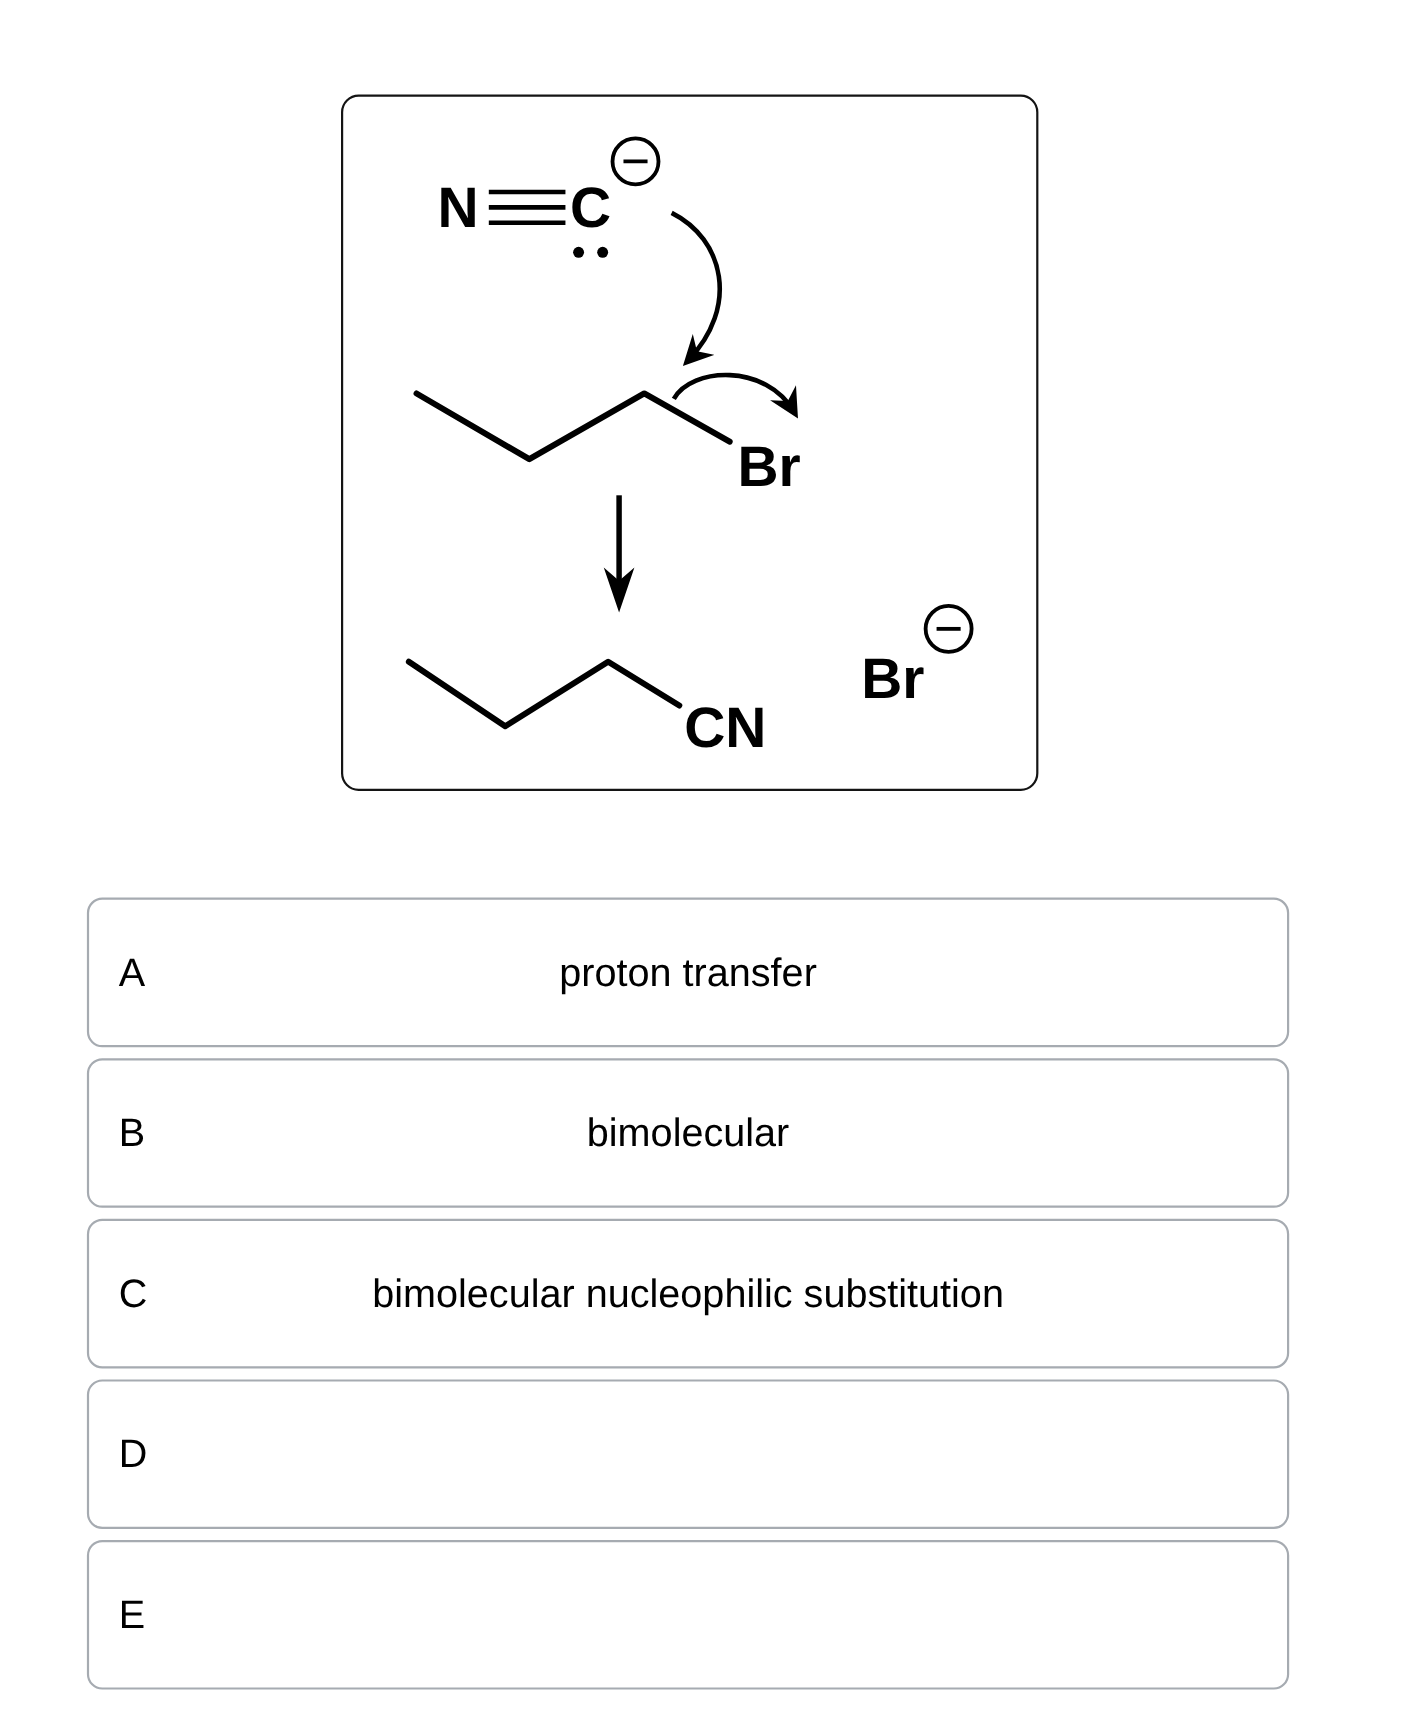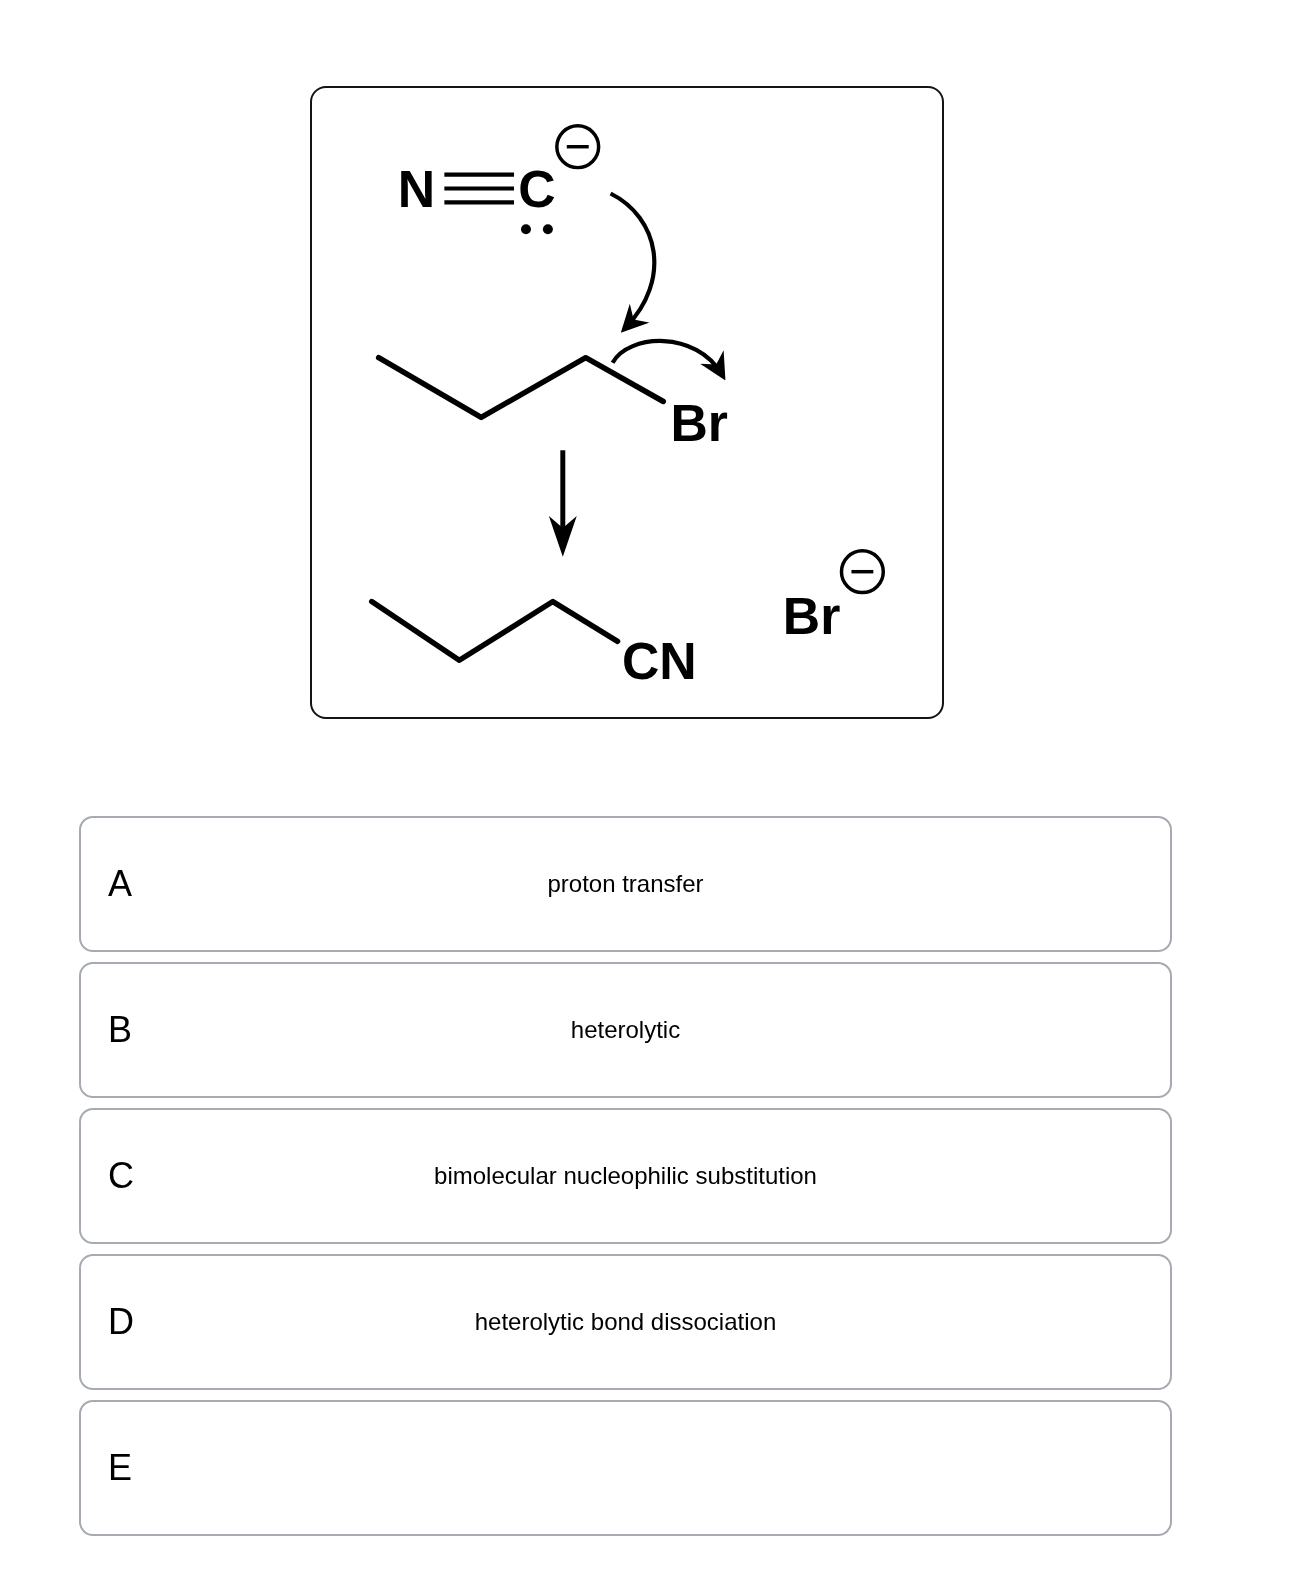--- a/index.html
+++ b/index.html
@@ -20,21 +20,21 @@
   .option-card {
     position:absolute; left:79px; width:1093px; height:136px;
     background:#ffffff; border:2px solid #a6abb1; border-radius:14px;
     box-sizing:border-box; display:flex; align-items:center; cursor:pointer;
   }
   .option-letter {
     position:absolute; left:27px; top:50%; transform:translateY(-50%);
     font-size:36px; color:#000000; line-height:1;
   }
   .option-text {
-    width:100%; text-align:center; font-size:24px; color:#000000; line-height:1.2;
+    width:100%; text-align:center; font-size:36px; color:#000000; line-height:1.2;
   }
 </style>
 </head>
 <body>
 
 <div class="page">
 
   <div class="diagram-box">
     <svg viewBox="0 0 633 632" xmlns="http://www.w3.org/2000/svg">
       <defs>
@@ -82,30 +82,29 @@
     </svg>
   </div>
 
   <div class="option-card" style="top:816px">
     <span class="option-letter">A</span>
     <span class="option-text">proton transfer</span>
   </div>
 
   <div class="option-card" style="top:962px">
     <span class="option-letter">B</span>
-    <span class="option-text">heterolytic</span>
+    <span class="option-text">bimolecular</span>
   </div>
 
   <div class="option-card" style="top:1108px">
     <span class="option-letter">C</span>
     <span class="option-text">bimolecular nucleophilic substitution</span>
   </div>
 
   <div class="option-card" style="top:1254px">
     <span class="option-letter">D</span>
-    <span class="option-text">heterolytic bond dissociation</span>
   </div>
 
   <div class="option-card" style="top:1400px">
     <span class="option-letter">E</span>
   </div>
 
 </div>
 
 </body></html>

